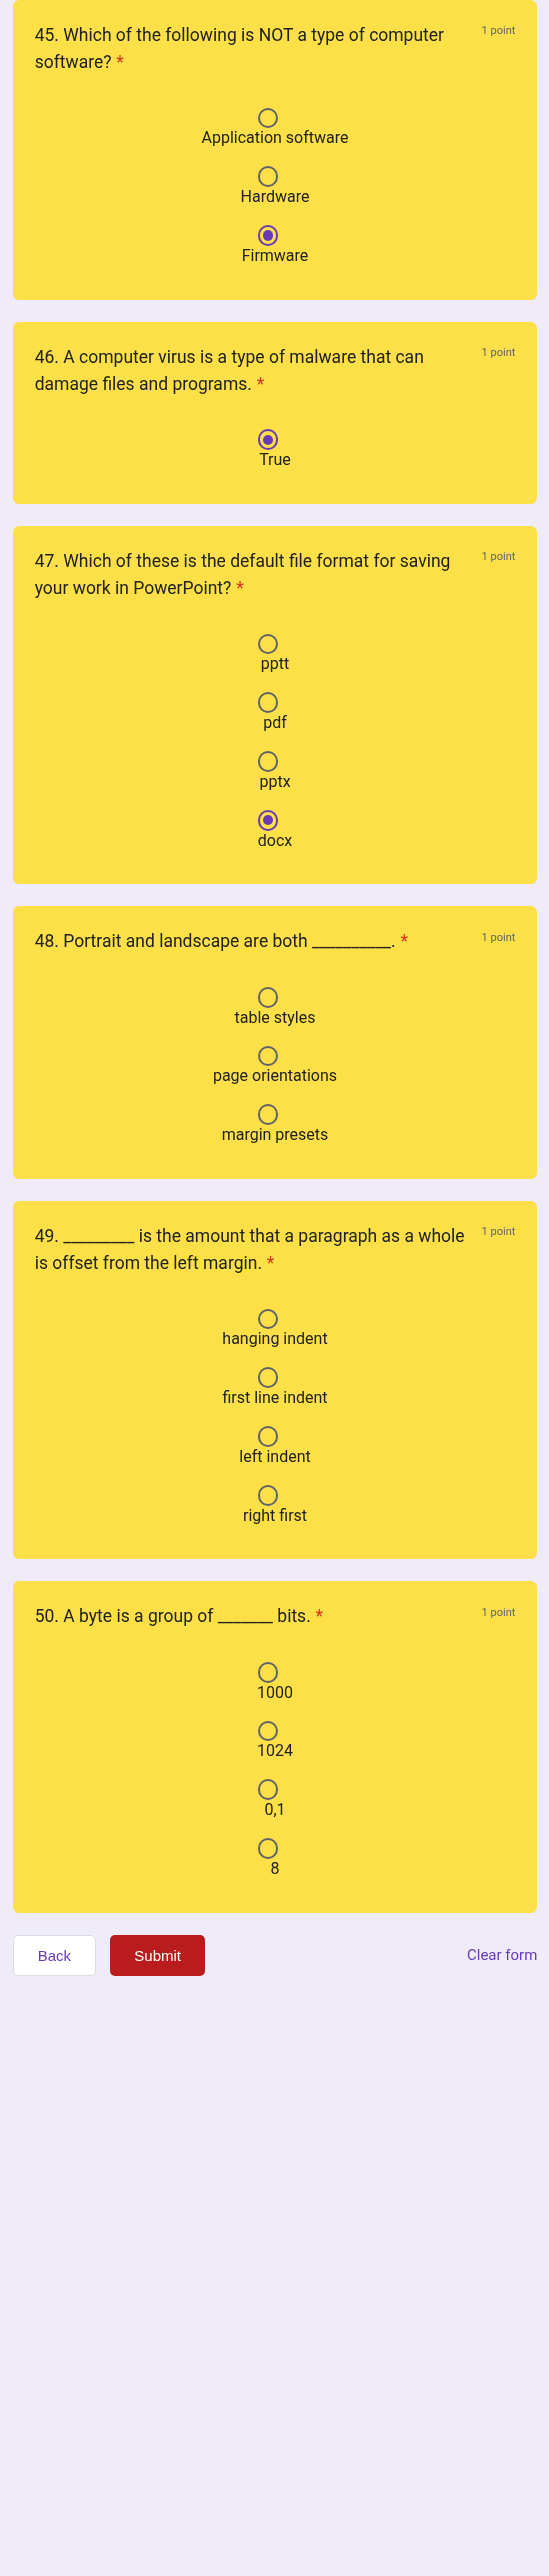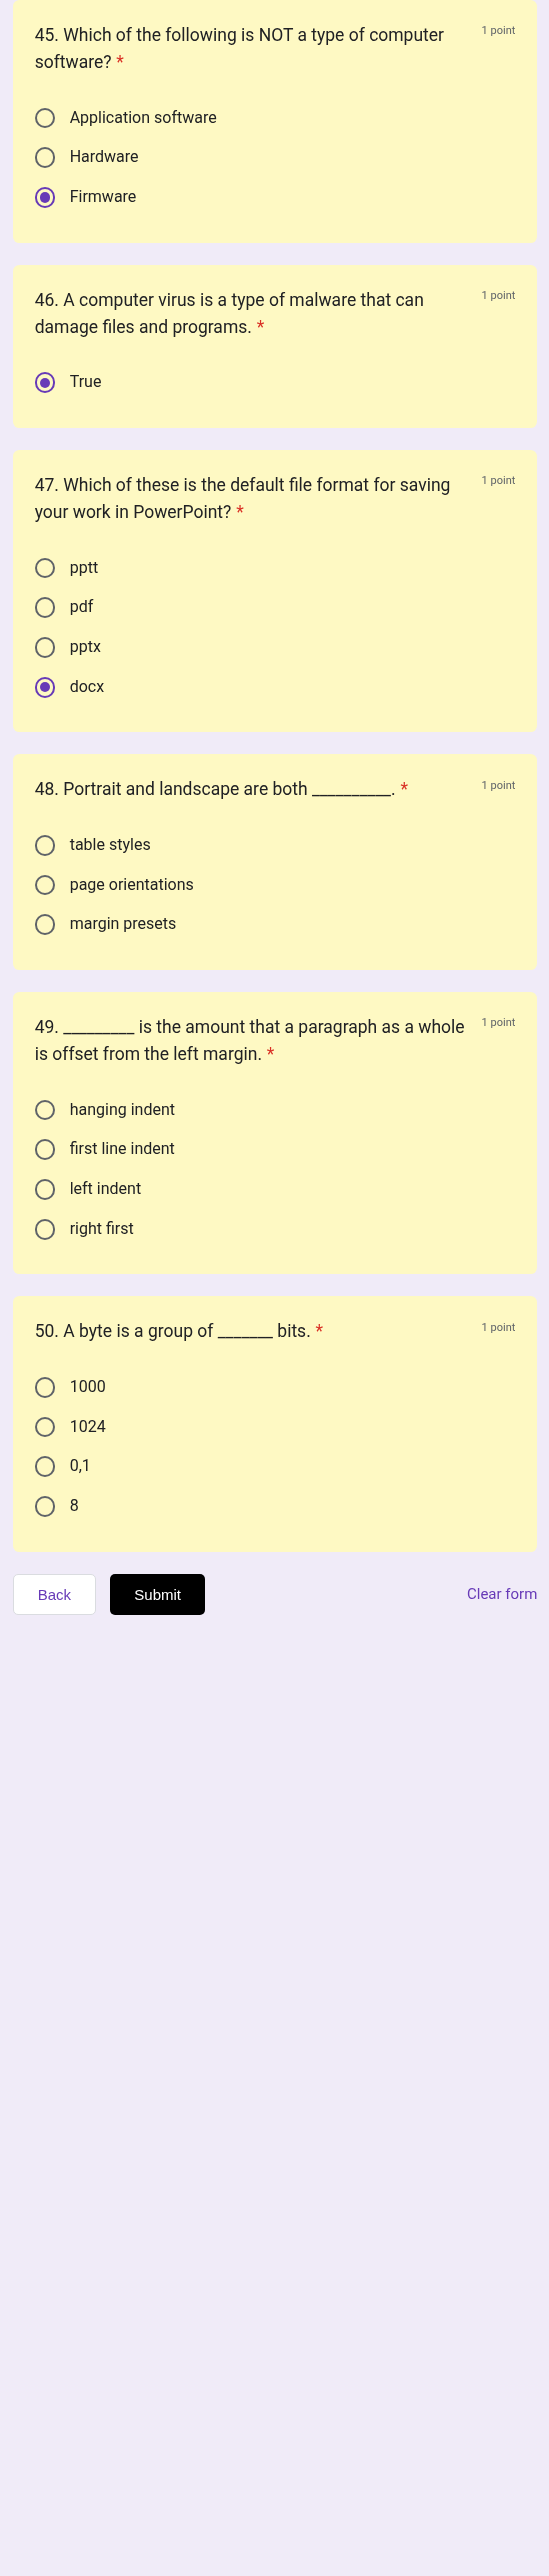--- a/index.html
+++ b/index.html
@@ -4,21 +4,21 @@
 <style>
   * { box-sizing: border-box; margin: 0; padding: 0; }
   body {
     background: #f0ebf8;
     font-family: Roboto, Arial, sans-serif;
     color: #202124;
     width: 550px;
     padding: 0 12.7px;
   }
   .card {
-    background: #fef9c3;
+    background: #fde047;
     border-radius: 6.4px;
     padding: 22px 22px 25.4px 22px;
     margin-bottom: 22px;
   }
   .qhead {
     display: flex;
     align-items: flex-start;
     justify-content: space-between;
     margin-bottom: 22px;
   }
@@ -35,22 +35,24 @@
   }
   .points {
     color: #5f6368;
     font-size: 11px;
     white-space: nowrap;
     margin-left: 8px;
     margin-top: 2.4px;
   }
   .option {
     display: flex;
+    align-items: center;
     padding: 9.5px 0;
     cursor: pointer;
+    flex-direction: column;
   }
   .radio {
     width: 20.7px;
     height: 20.7px;
     border-radius: 50%;
     border: 2px solid #5f6368;
     margin-right: 14.3px;
     flex-shrink: 0;
     display: flex;
     align-items: center;
@@ -87,21 +89,21 @@
     border-radius: 5px;
     cursor: pointer;
     border: none;
   }
   .btn-back {
     background: #fff;
     color: #673ab7;
     border: 0.8px solid #dadce0;
   }
   .btn-submit {
-    background: #000000;
+    background: #b91c1c;
     color: #fff;
   }
   .clear-link {
     color: #673ab7;
     font-size: 15px;
     cursor: pointer;
   }
 </style>
 </head>
 <body>

